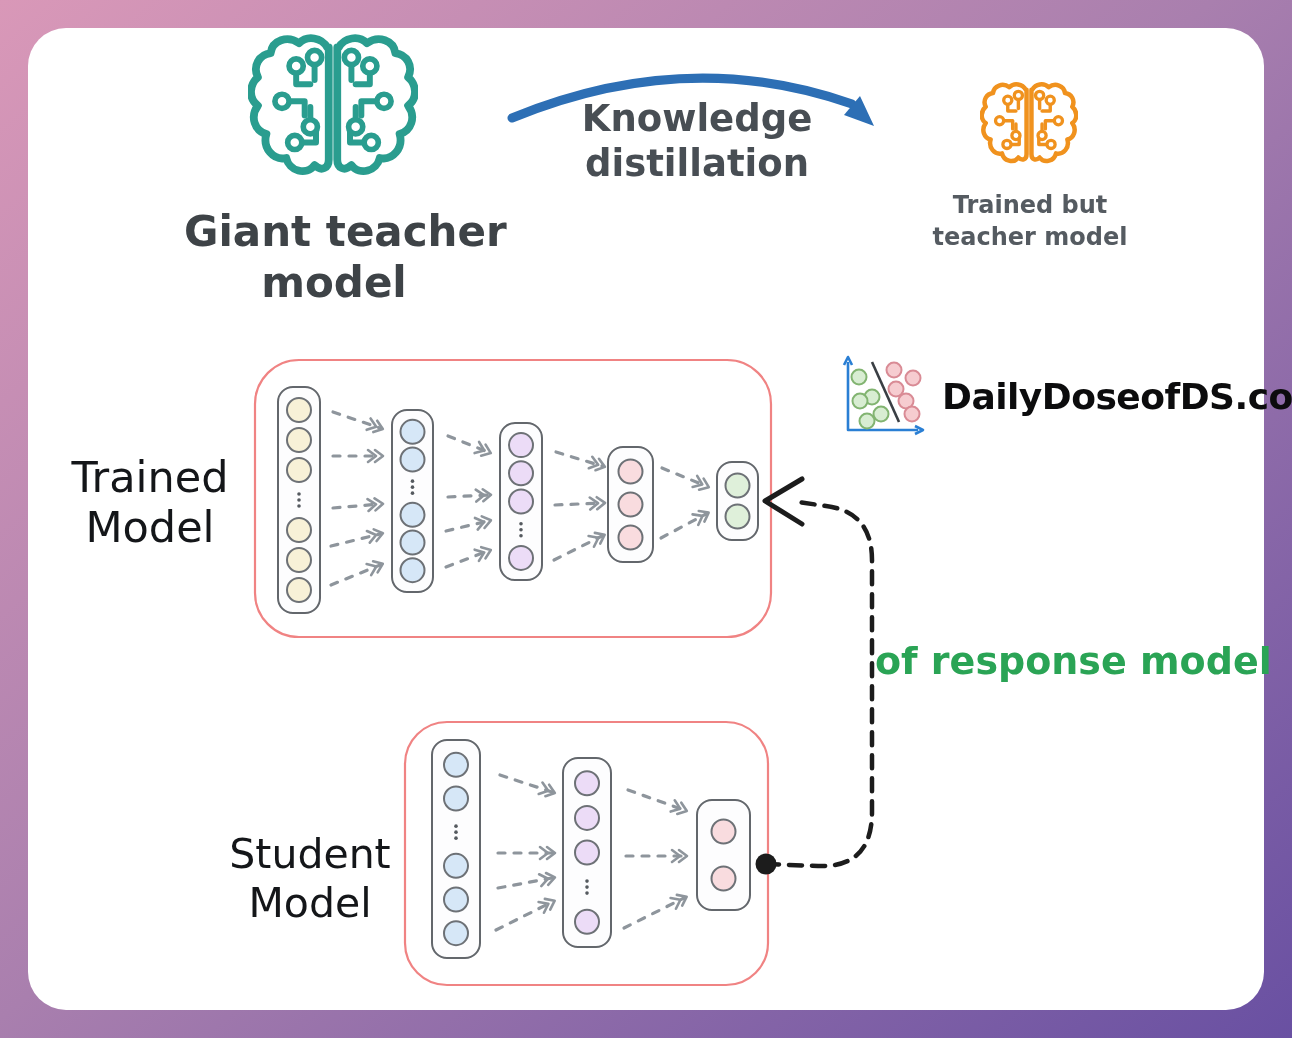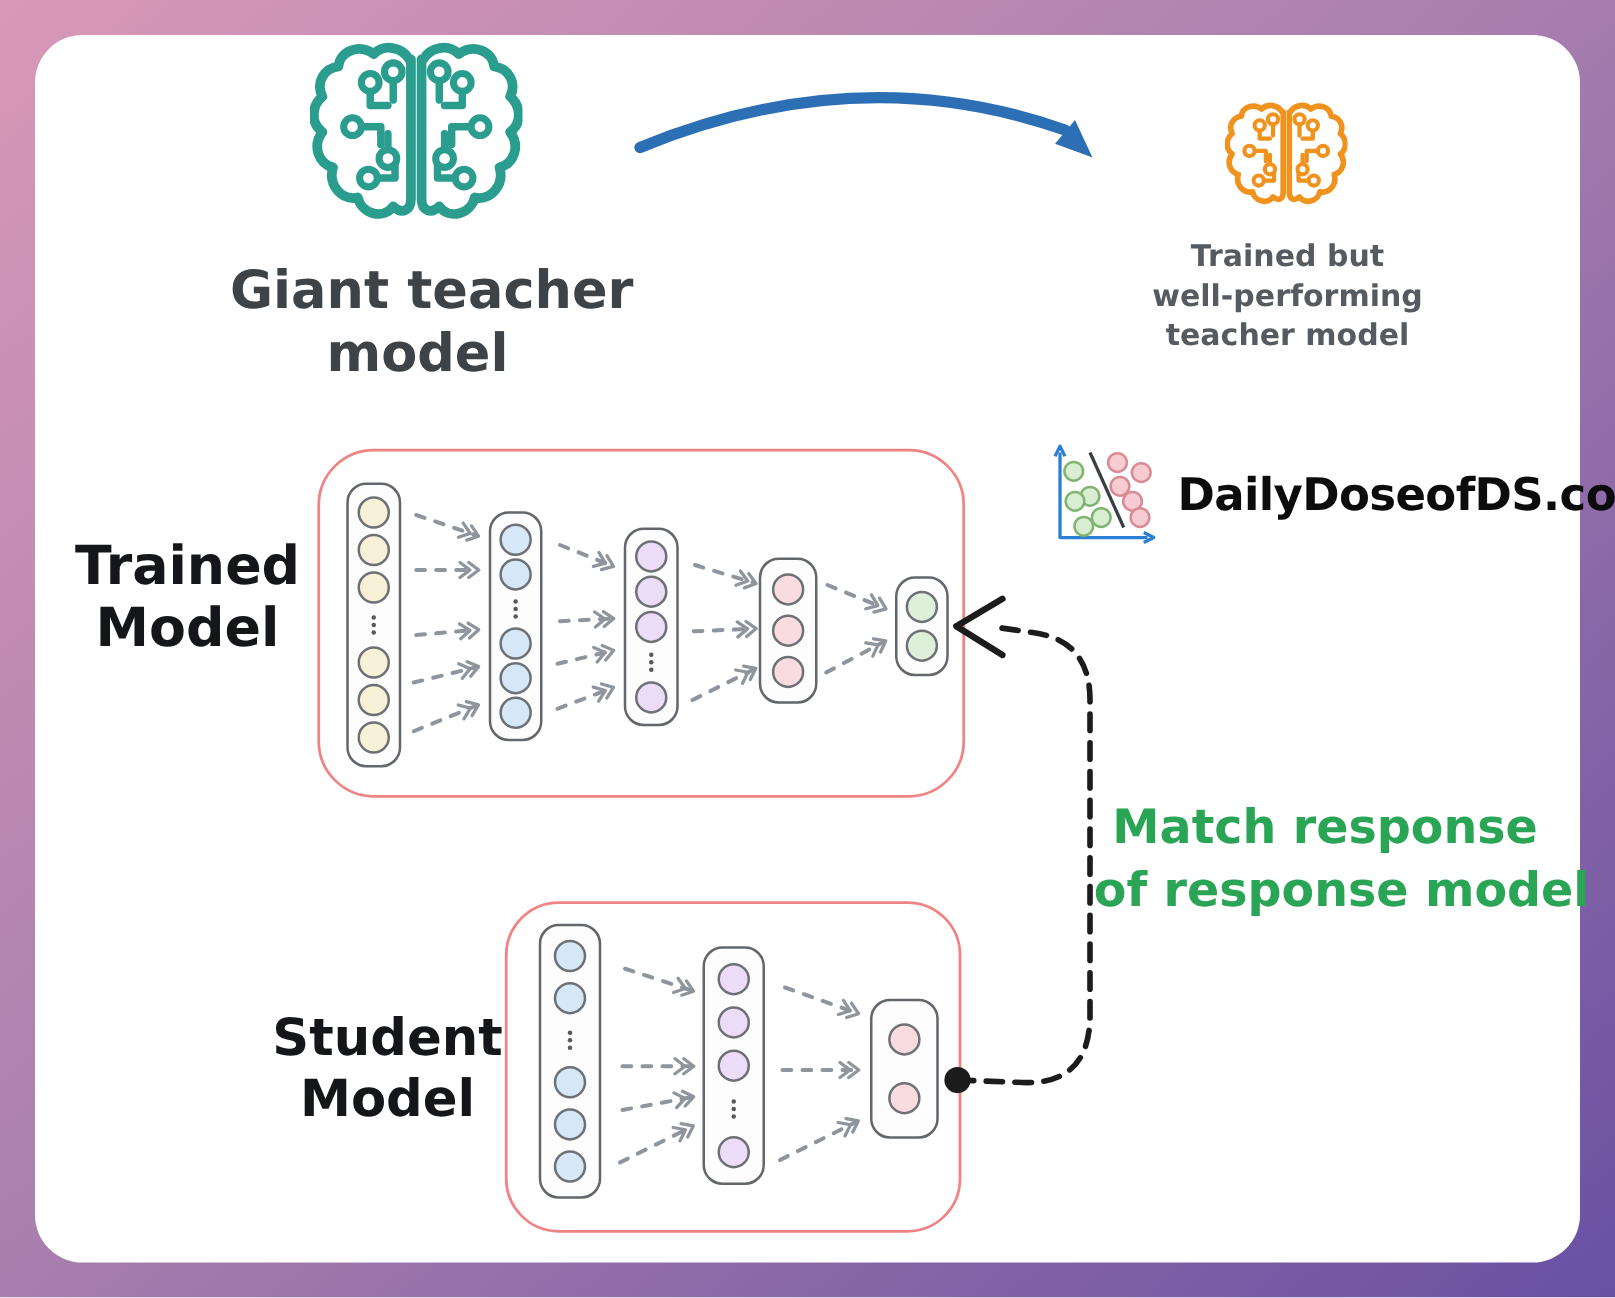--- a/index.html
+++ b/index.html
@@ -9,21 +9,21 @@
     font-family:"DejaVu Sans","Liberation Sans",sans-serif;
   }
   #card{
     position:absolute; left:28px; top:28px; right:28px; bottom:28px;
     background:#ffffff; border-radius:38px;
   }
   .abs{position:absolute;}
   .cap{text-align:center; white-space:nowrap; line-height:1.22;}
   .cap div{white-space:nowrap;}
   .gray-cap{color:#43484d; font-weight:bold;}
-  .black-cap{color:#141619; font-weight:bold;}
+  .black-cap{color:#141619; font-weight:normal;margin-top:24px;}
   svg{display:block; overflow:visible;}
 </style>
 </head>
 <body>
 
 <div id="stage">
   <div id="card"></div>
 
   <svg width="0" height="0" aria-hidden="true">
     <defs>
@@ -67,28 +67,31 @@
   <div class="abs cap gray-cap" style="left:184px;top:206px;width:300px;font-size:42px;color:#3e4347">
     <div>Giant teacher</div>
     <div>model</div>
   </div>
 
   <svg class="abs" style="left:502px;top:52px" width="385" height="95" viewBox="0 0 385 95">
     <path d="M10,66 Q185,-6 350,52" fill="none" stroke="#2d6fb5" stroke-width="9" stroke-linecap="round"></path>
     <polygon points="372,74 342,63 358,44" fill="#2d6fb5"></polygon>
   </svg>
 
+  <div class="abs cap gray-cap" style="left:532px;top:96px;width:330px;font-size:37px;color:#484e54">
+    <div>Knowledge</div>
+    <div>distillation</div>
+  </div>
 
   <svg class="abs" style="left:980px;top:80px;color:#f0921e" width="98" height="88" viewBox="0 0 120 104">
       <use href="#brain-icon"></use>
     </svg>
 
   <div class="abs cap gray-cap" style="left:890px;top:190px;width:280px;font-size:24px;line-height:1.32;color:#555b61">
     <div>Trained but</div>
-    <div>well-performing</div>
     <div>teacher model</div>
   </div>
 
   <svg class="abs" style="left:836px;top:350px" width="96" height="92" viewBox="0 0 96 92">
     <g stroke="#2a7fd4" stroke-width="2.6" fill="none" stroke-linejoin="round">
       <path d="M12,12 L12,80 L82,80"></path>
       <path d="M8,15 L12,7 L16,15"></path>
       <path d="M79,76 L87,80 L79,84"></path>
     </g>
     <line x1="36" y1="12" x2="63" y2="72" stroke="#3a3f44" stroke-width="2.6"></line>
@@ -209,16 +212,15 @@
         <circle cx="723.5" cy="878.5" r="12" fill="#f9dcdf" stroke="#6d7176" stroke-width="2"></circle>
       </g>
     <g>
       <path d="M766,864 L818,866 Q872,868 872,812 L872,560 Q872,512 826,506 L798,502" fill="none" stroke="#1c1c1c" stroke-width="4.5" stroke-dasharray="13 10" stroke-linecap="round"></path>
       <path d="M802,479 L765,501 L802,524" fill="none" stroke="#1c1c1c" stroke-width="5" stroke-linecap="round" stroke-linejoin="round"></path>
       <circle cx="766" cy="864" r="10.5" fill="#1c1c1c"></circle>
     </g>
   </svg>
 
   <div class="abs cap" style="left:875px;top:636px;width:370px;font-size:38px;font-weight:bold;line-height:1.35;color:#2aa455">
-    <div>Match response</div>
     <div>of response model</div>
   </div>
 </div>
 
 </body></html>

